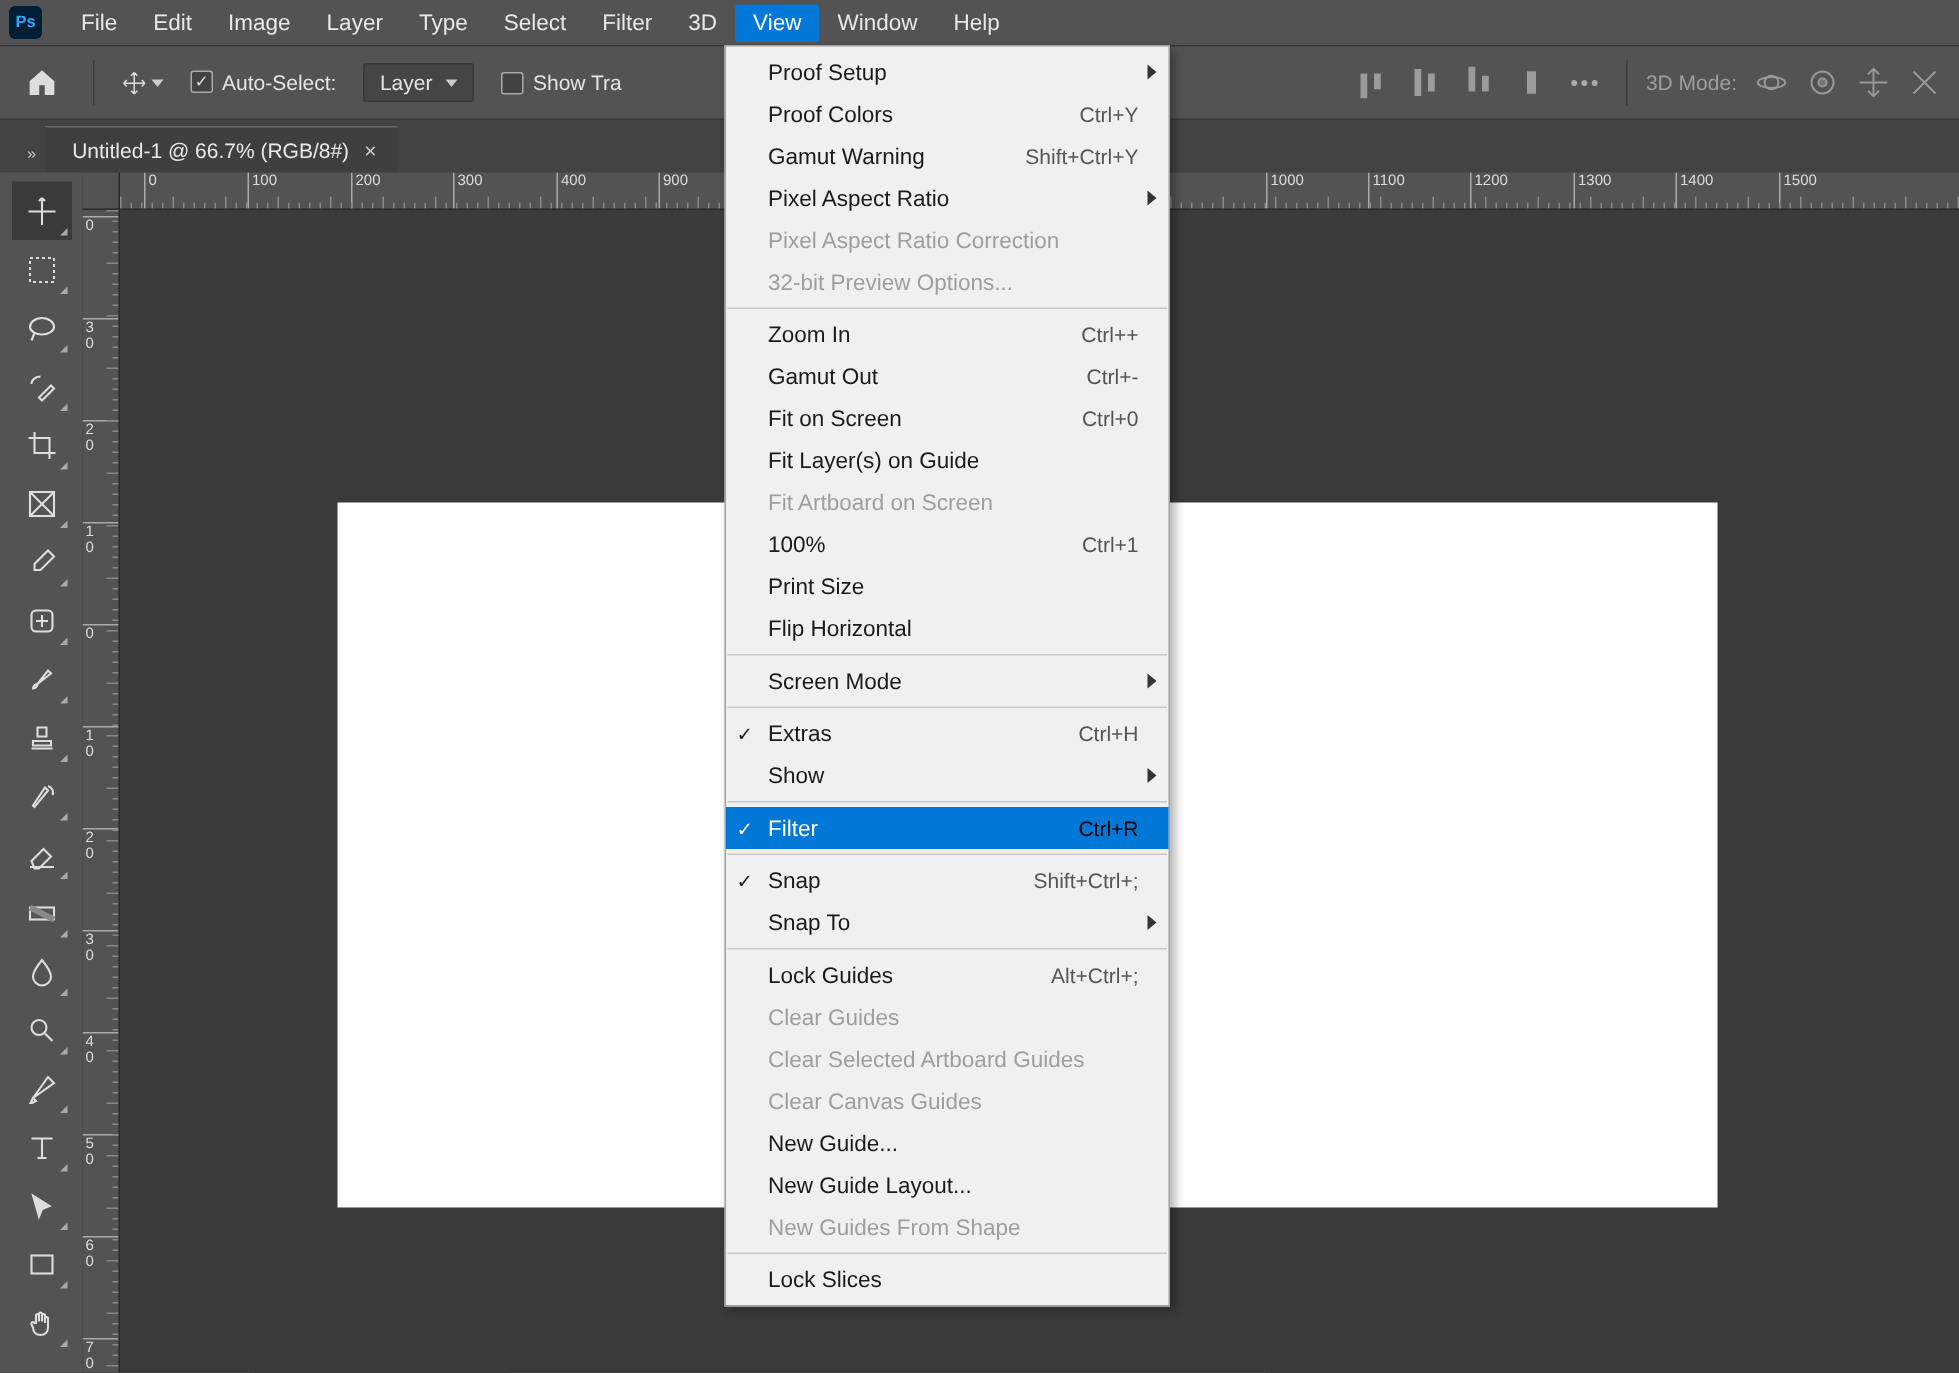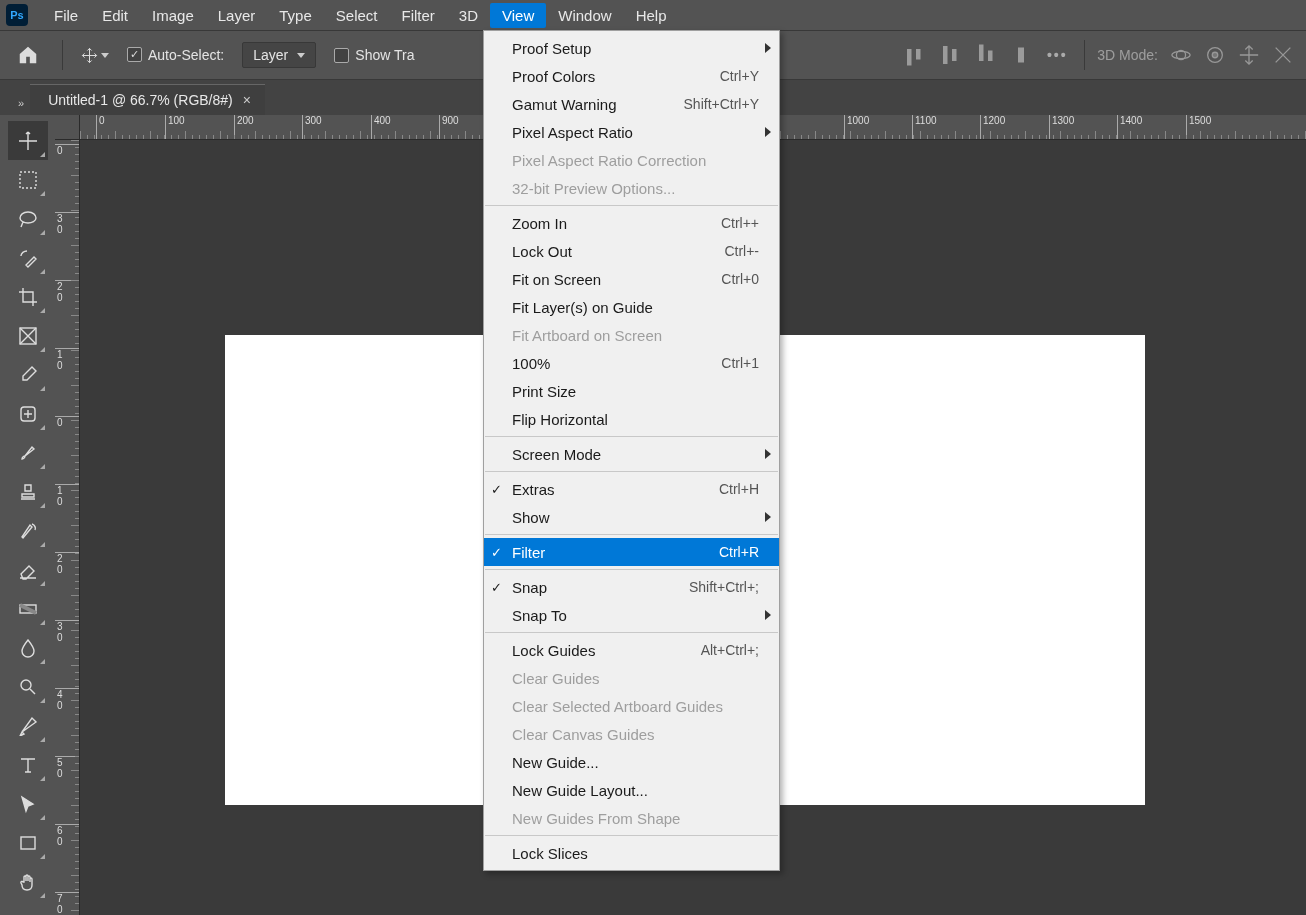--- a/index.html
+++ b/index.html
@@ -48,21 +48,21 @@
   .tick-v { position:absolute;left:0;width:100%;border-top:1px solid #aaa;font-size:10px;color:#ddd;}
   .tick-v span{position:absolute;left:2px;top:0;}
   .ruler-h .sub, .ruler-v .sub{position:absolute;background:#888;}
   .canvas { position:absolute;top:220px;left:170px;width:920px;height:470px;background:#fff;}
 
   
   .dropdown { position:absolute;top:30px;left:483px;width:297px;background:#f0f0f0;border:1px solid #a0a0a0;box-shadow:3px 3px 6px rgba(0,0,0,.3);padding:3px 0;font-size:15px;color:#1a1a1a;z-index:1000;}
   .dd-item { height:28px;display:flex;align-items:center;padding:0 20px 0 28px;position:relative;cursor:default;}
   .dd-item.disabled { color:#9e9e9e;}
   .dd-item.highlight { background:#0078d7;color:#fff;}
-  .dd-item.highlight .shortcut{color:#ffffff;}
+  .dd-item.highlight .shortcut{color:#000000;}
   .dd-check{position:absolute;left:7px;font-size:13px;}
   .dd-label{flex:1;}
   .shortcut{color:#555;font-size:14px;}
   .dd-sub{position:absolute;right:8px;width:0;height:0;border-top:5px solid transparent;border-bottom:5px solid transparent;border-left:6px solid #333;}
   .dd-sep{height:1px;background:#c8c8c8;margin:3px 1px;}
   
   svg { stroke:#ddd; stroke-width:1.4; fill:none; }
 </style>
 </head>
 <body>
@@ -655,21 +655,21 @@
     </div>
     <div class="dd-item disabled">
       <span class="dd-label">32-bit Preview Options...</span>
     </div>
     <div class="dd-sep"></div>
     <div class="dd-item">
       <span class="dd-label">Zoom In</span>
       <span class="shortcut">Ctrl++</span>
     </div>
     <div class="dd-item">
-      <span class="dd-label">Lock Out</span>
+      <span class="dd-label">Gamut Out</span>
       <span class="shortcut">Ctrl+-</span>
     </div>
     <div class="dd-item">
       <span class="dd-label">Fit on Screen</span>
       <span class="shortcut">Ctrl+0</span>
     </div>
     <div class="dd-item">
       <span class="dd-label">Fit Layer(s) on Guide</span>
     </div>
     <div class="dd-item disabled">

